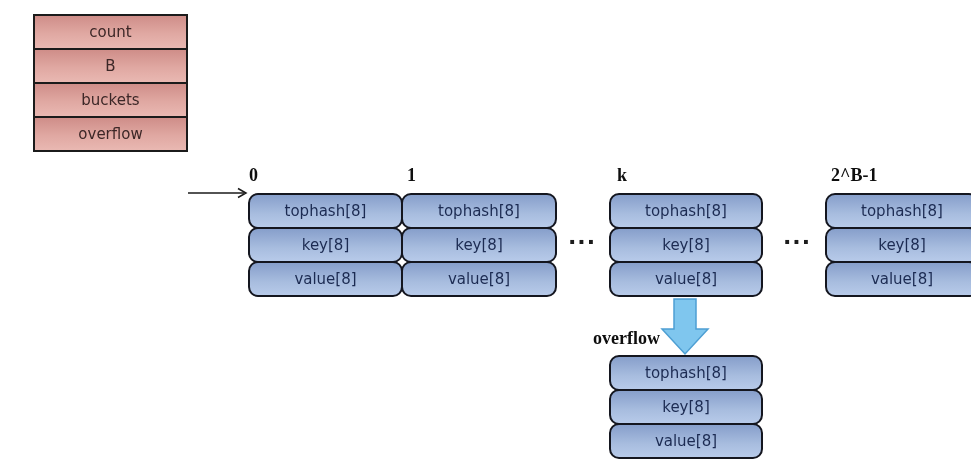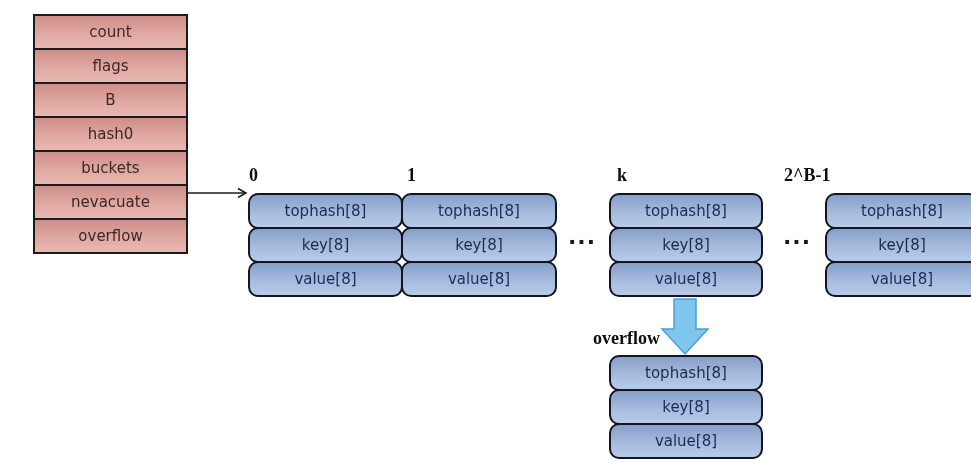--- a/index.html
+++ b/index.html
@@ -59,21 +59,21 @@
     position: absolute;
     top: 165px;
     font-family: "Liberation Serif", "DejaVu Serif", serif;
     font-weight: bold;
     font-size: 18px;
     color: #0e0e0e;
   }
   #idx-0    { left: 229px; }
   #idx-1    { left: 387px; }
   #idx-k    { left: 597px; }
-  #idx-last { left: 764px; }
+  #idx-last { left: 811px; }
 
   
   .dots {
     position: absolute;
     top: 229px;
     width: 30px;
     text-align: center;
     font-weight: bold;
     font-size: 22px;
     color: #1c1c1c;
@@ -100,25 +100,22 @@
   #pointer-arrow-svg  { left: 166px; top: 185px; }
   #overflow-arrow-svg { left: 640px; top: 298px; }
 </style>
 </head>
 <body>
 
 <div id="canvas">
 
   <div class="hmap">
     <div class="cell">count</div>
-    <div class="cell">flags</div>
     <div class="cell">B</div>
-    <div class="cell">hash0</div>
     <div class="cell">buckets</div>
-    <div class="cell">nevacuate</div>
     <div class="cell">overflow</div>
   </div>
 
   <svg id="pointer-arrow-svg" class="svg-abs" width="64" height="16">
     <line x1="2" y1="8" x2="58" y2="8" stroke="#1a1a1a" stroke-width="1.5"></line>
     <path d="M52 3.5 L60 8 L52 12.5" fill="none" stroke="#1a1a1a" stroke-width="1.5"></path>
   </svg>
 
   <div class="idx-label" id="idx-0">0</div>
   <div class="idx-label" id="idx-1">1</div>

